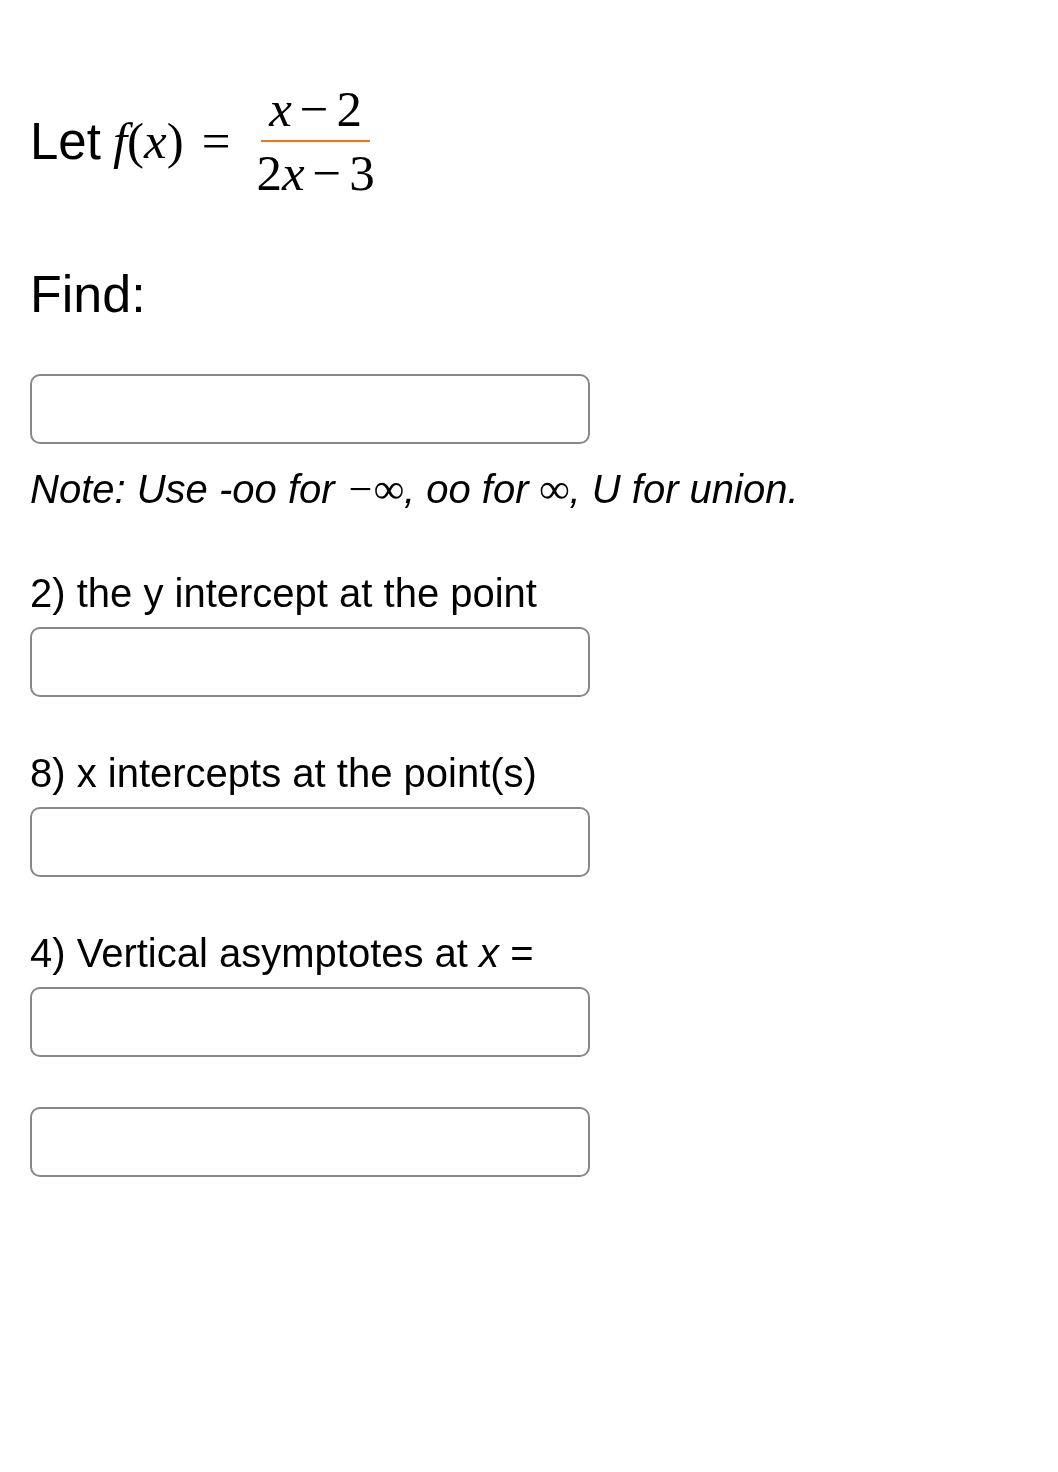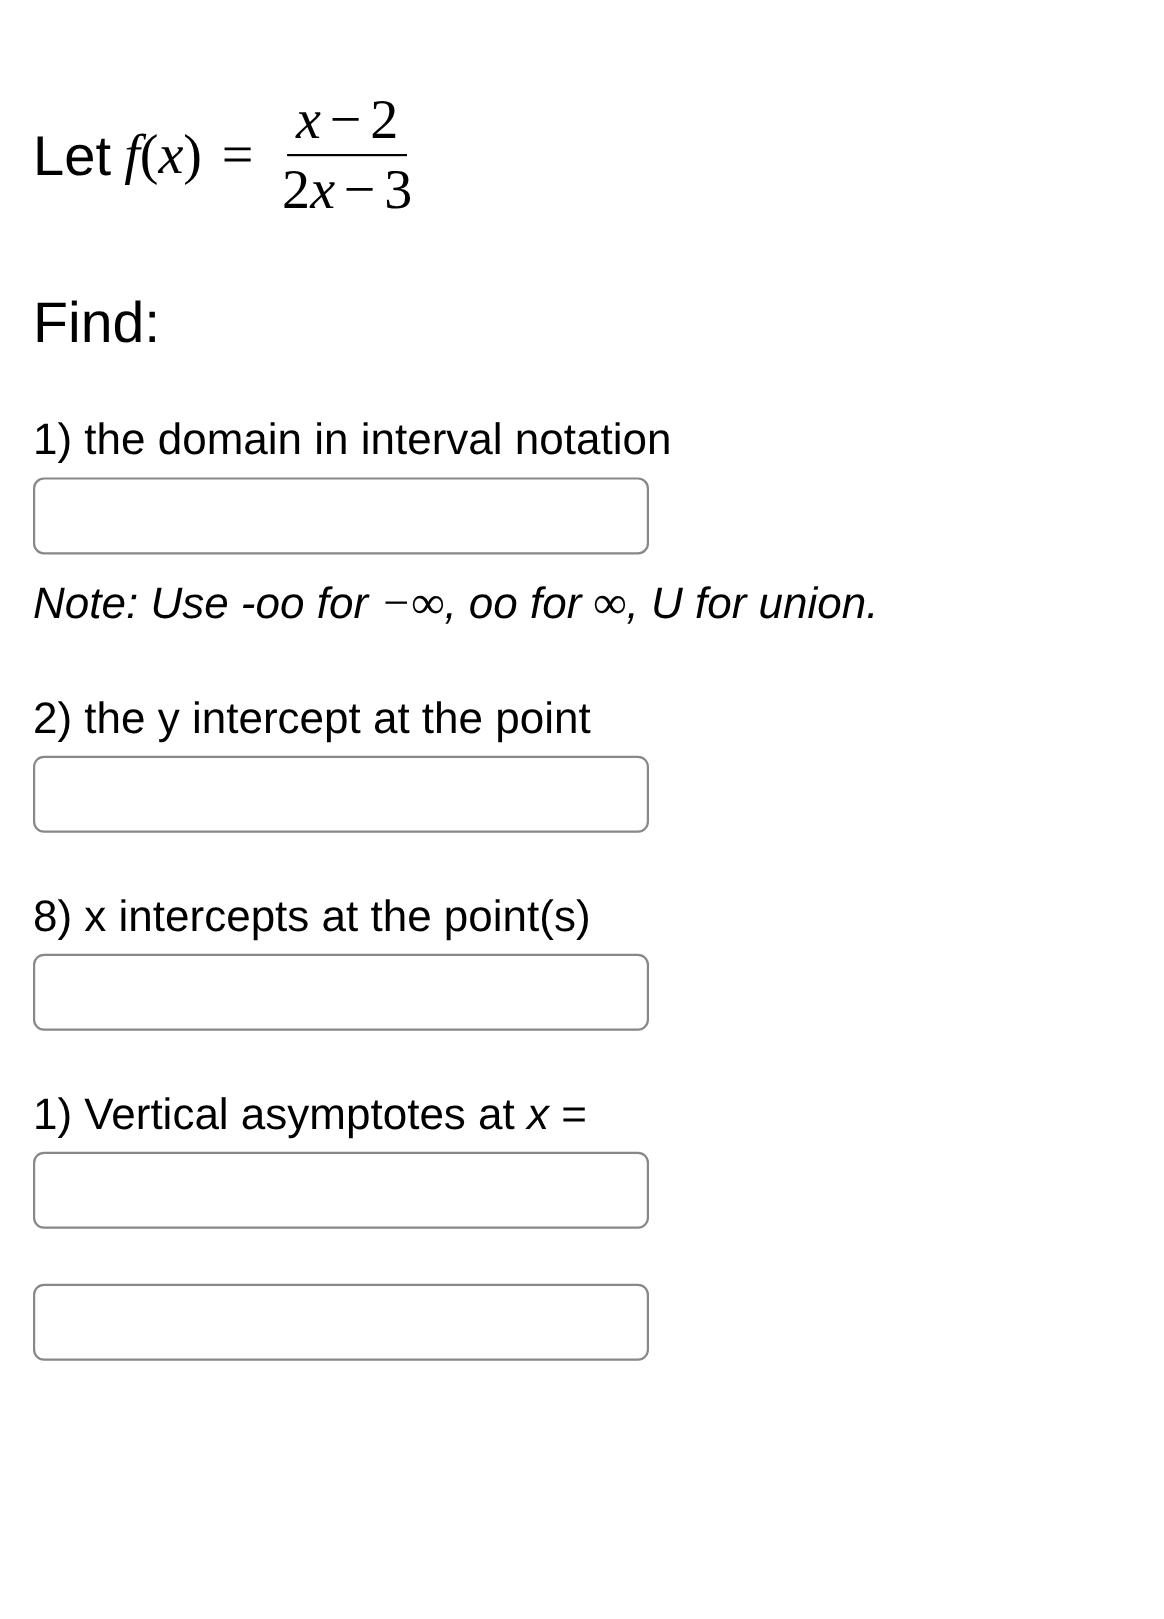--- a/index.html
+++ b/index.html
@@ -40,21 +40,21 @@
       flex-direction: column;
       align-items: center;
       font-family: 'Times New Roman', serif;
       vertical-align: middle;
     }
     .frac-num, .frac-den {
       padding: 2px 8px;
       white-space: nowrap;
     }
     .frac-num {
-      border-bottom: 2px solid #000000;
+      border-bottom: 2px solid #f97316;
     }
     .frac-var {
       font-style: italic;
     }
     .minus {
       font-style: normal;
       margin: 0 8px;
     }
     .find-label {
       font-size: 52px;
@@ -106,39 +106,38 @@
     </span>
     <span class="frac-den">
       <span>2</span><span class="frac-var">x</span><span class="minus">−</span><span>3</span>
     </span>
   </span>
 </div>
 
 <div class="find-label">Find:</div>
 
 <div class="question-block">
-  <div class="question-text">1) the domain in interval notation</div>
   <input type="text" class="answer-input" value="" style="">
   <div class="note-text">
     <span>Note: Use -oo for </span><span class="math-sym">−∞</span><span>, oo for </span><span class="math-sym">∞</span><span>, U for union.</span>
   </div>
 </div>
 
 <div class="question-block">
   <div class="question-text">2) the y intercept at the point</div>
   <input type="text" class="answer-input" value="" style="">
 </div>
 
 <div class="question-block">
   <div class="question-text">8) x intercepts at the point(s)</div>
   <input type="text" class="answer-input" value="" style="">
 </div>
 
 <div class="question-block">
   <div class="question-text">
-    <span>1) Vertical asymptotes at </span><span class="italic-text">x</span><span> =</span>
+    <span>4) Vertical asymptotes at </span><span class="italic-text">x</span><span> =</span>
   </div>
   <input type="text" class="answer-input" value="" style="">
 </div>
 
 <div class="question-block">
   <input type="text" class="answer-input" value="" style="">
 </div>
 
 </body></html>

